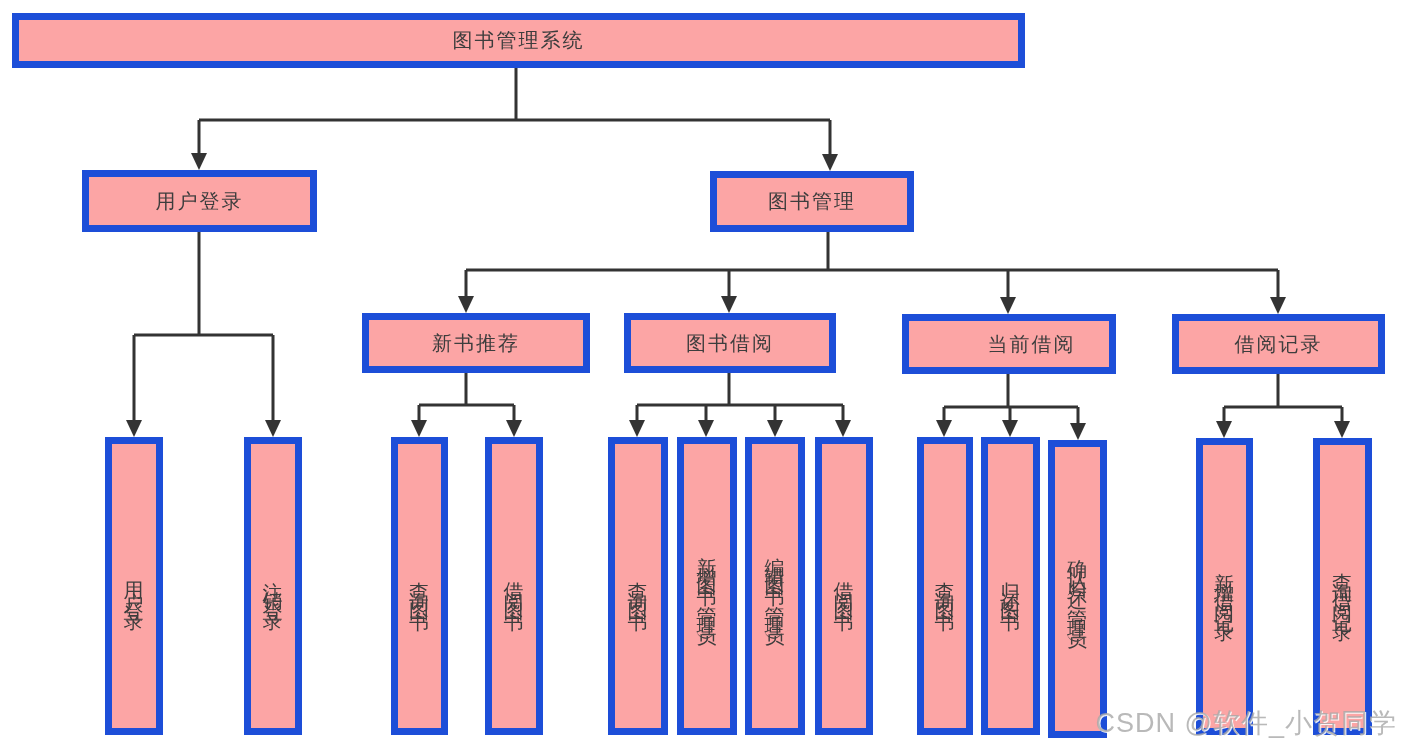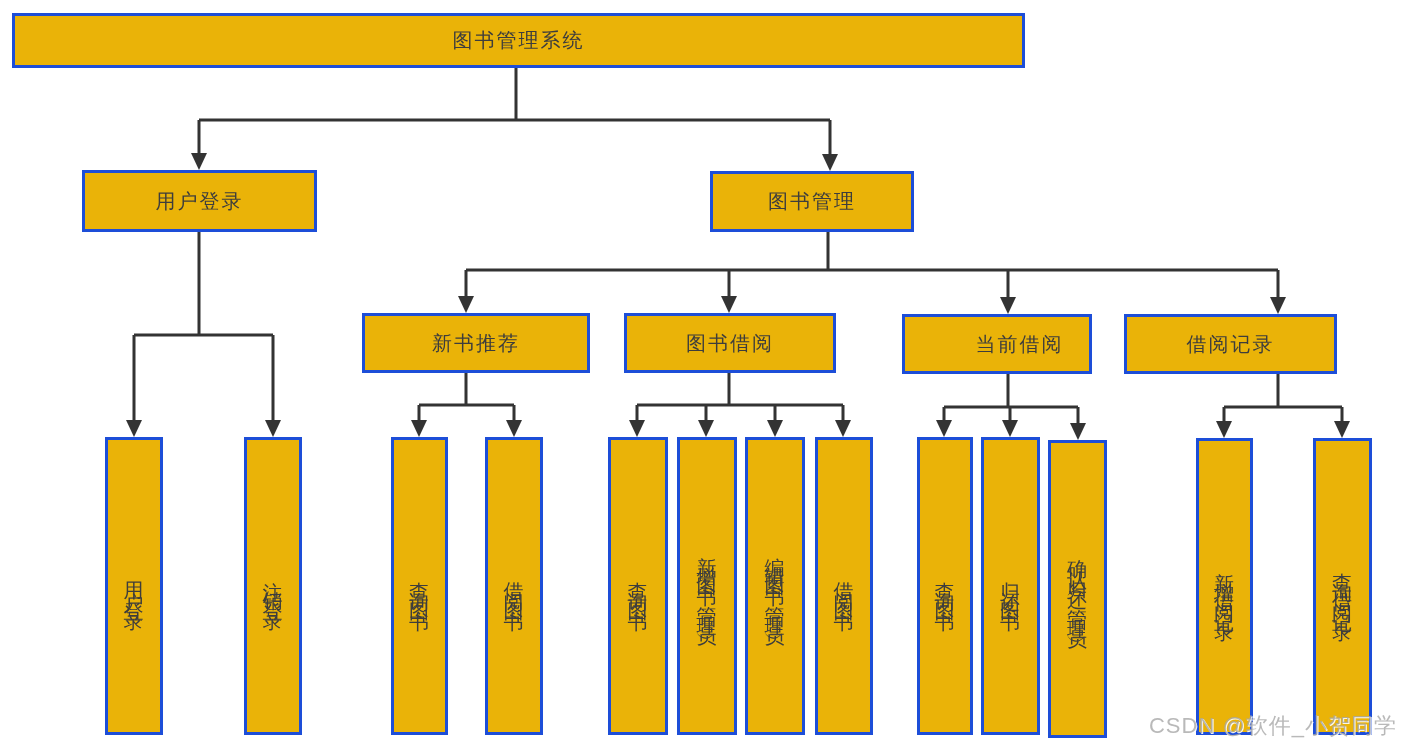--- a/index.html
+++ b/index.html
@@ -19,22 +19,22 @@
     position: absolute;
     left: 0;
     top: 0;
     width: 1405px;
     height: 747px;
     pointer-events: none;
   }
   .node {
     position: absolute;
     box-sizing: border-box;
-    background: #eab308;
-    border: 3px solid #1d4ed8;
+    background: #fca5a5;
+    border: 7px solid #1d4ed8;
     display: flex;
     align-items: center;
     justify-content: center;
     color: #3d3d3d;
     font-size: 20px;
     letter-spacing: 2px;
     white-space: nowrap;
   }
   .node.v {
     white-space: normal;
@@ -44,21 +44,21 @@
     text-orientation: mixed;
     letter-spacing: 10px;
     line-height: 1;
     font-size: 20px;
     white-space: nowrap;
   }
   .watermark {
     position: absolute;
     right: 8px;
     bottom: 6px;
-    font-size: 22px;
+    font-size: 27px;
     letter-spacing: 1px;
     color: rgba(168,168,168,0.80);
     text-shadow: 1px 1px 0 rgba(255,255,255,0.9);
     white-space: nowrap;
     pointer-events: none;
   }
 </style>
 </head>
 <body>
 
@@ -104,22 +104,22 @@
     </g>
   </svg>
 
   <div class="node" style="left:12px; top:13px; width:1013px; height:55px;">图书管理系统</div>
 
   <div class="node" style="left:82px; top:170px; width:235px; height:62px;">用户登录</div>
   <div class="node" style="left:710px; top:171px; width:204px; height:61px;">图书管理</div>
 
   <div class="node" style="left:362px; top:313px; width:228px; height:60px;">新书推荐</div>
   <div class="node" style="left:624px; top:313px; width:212px; height:60px;">图书借阅</div>
-  <div class="node" style="left:902px; top:314px; width:190px; height:60px;padding-left:45px;">当前借阅</div>
-  <div class="node" style="left:1124px; top:314px; width:213px; height:60px;text-align:right;">借阅记录</div>
+  <div class="node" style="left:902px; top:314px; width:214px; height:60px;padding-left:45px;">当前借阅</div>
+  <div class="node" style="left:1172px; top:314px; width:213px; height:60px;text-align:right;">借阅记录</div>
 
   <div class="node v" style="left:105px; top:437px; width:58px; height:298px;">
     <span class="vtxt">用户登录</span>
   </div>
   <div class="node v" style="left:244px; top:437px; width:58px; height:298px;">
     <span class="vtxt">注销登录</span>
   </div>
 
   <div class="node v" style="left:391px; top:437px; width:57px; height:298px;">
     <span class="vtxt">查询图书</span>

